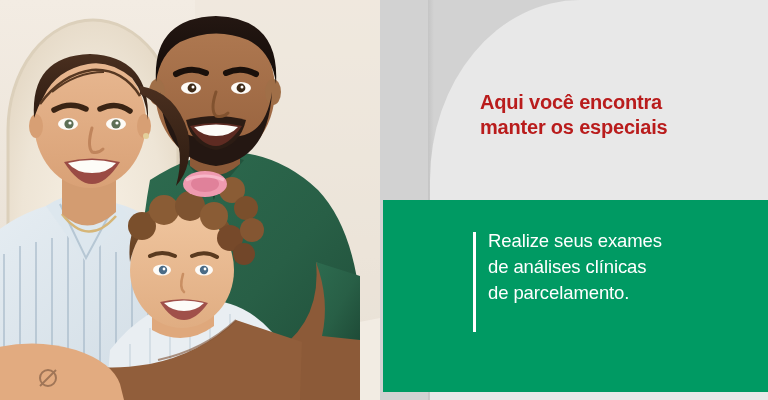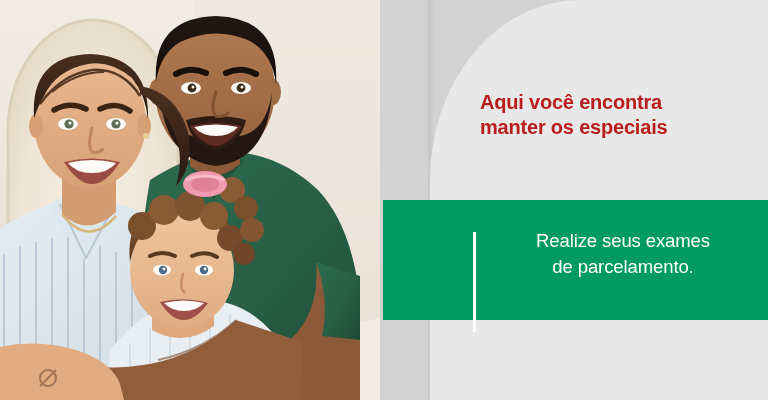--- a/index.html
+++ b/index.html
@@ -69,23 +69,22 @@
     letter-spacing: -0.2px;
   }
   .headline div { white-space: nowrap; }
 
   
   .green-box {
     position: absolute;
     left: 383px;
     top: 200px;
     width: 385px;
-    height: 120px;
+    height: 192px;
     background: #009a63;
-    text-align: center;
   }
   .accent-bar {
     position: absolute;
     left: 90px;
     top: 32px;
     width: 3px;
     height: 100px;
     background: #ffffff;
   }
   .box-text {
@@ -327,17 +326,18 @@
 
   <div class="headline">
     <div>Aqui você encontra</div>
     <div>manter os especiais</div>
   </div>
 
   <div class="green-box">
     <div class="accent-bar"></div>
     <div class="box-text">
       <div>Realize seus exames</div>
+      <div>de análises clínicas</div>
       <div>de parcelamento.</div>
     </div>
   </div>
 
 </div>
 
 </body></html>

